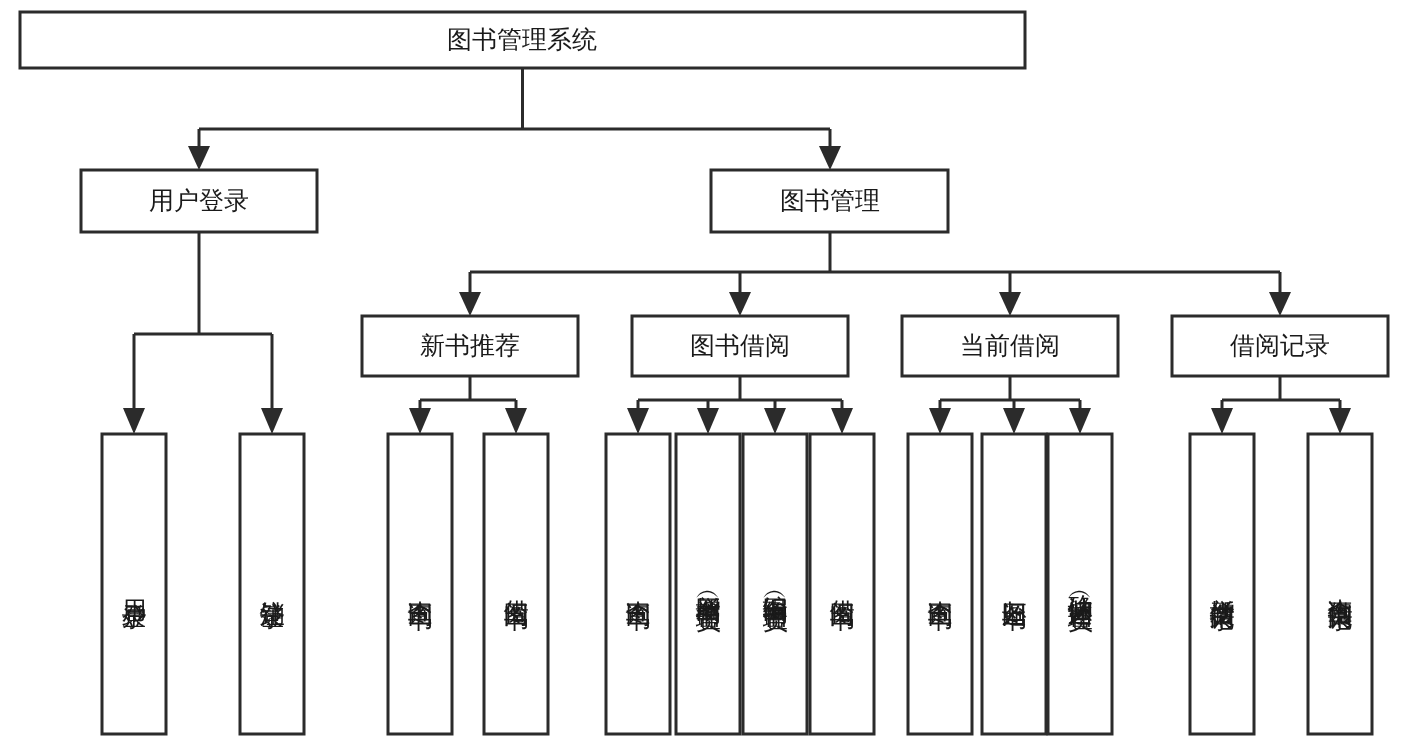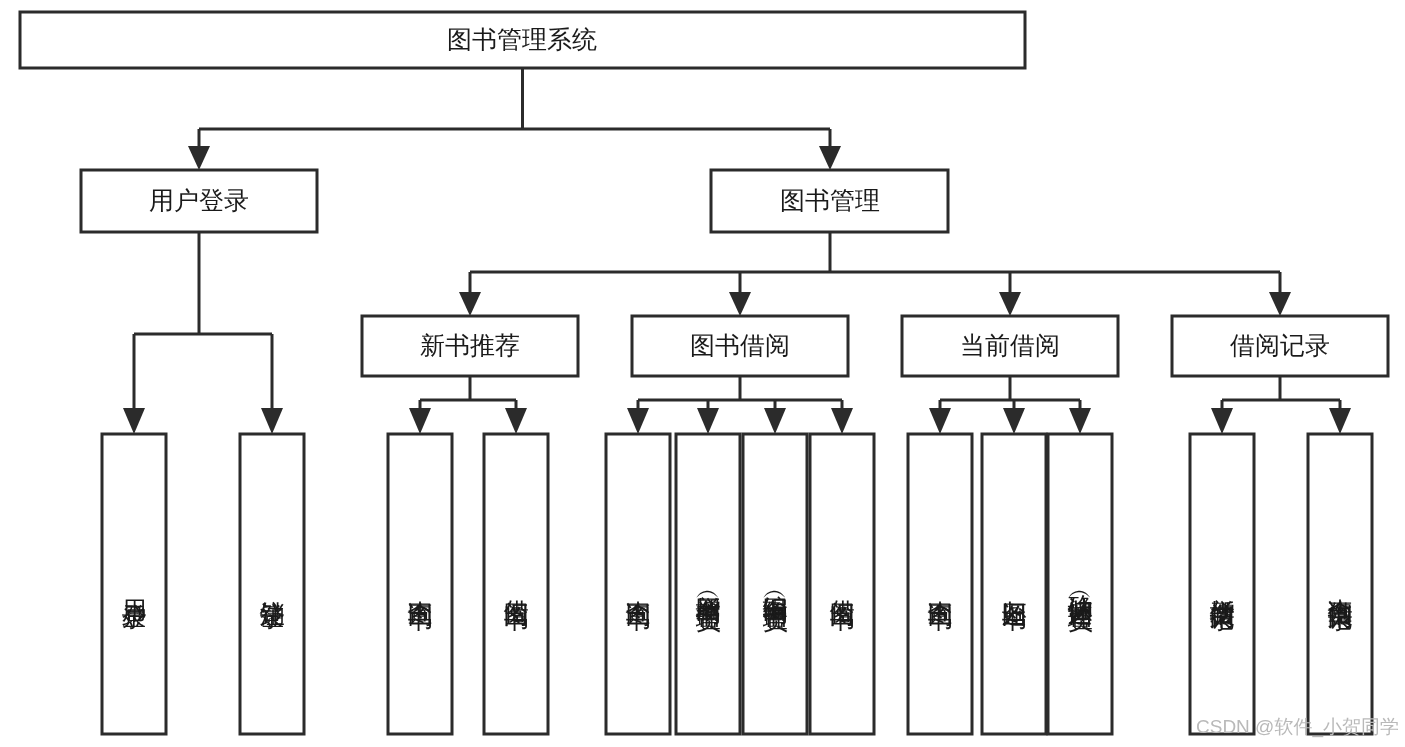--- a/index.html
+++ b/index.html
@@ -208,15 +208,14 @@
   <div class="node-label-v" style="left:743px; top:434px; width:64px; height:300px;">编辑图书（管理员）</div>
   <div class="node-label-v" style="left:810px; top:434px; width:64px; height:300px;">借阅图书</div>
 
   <div class="node-label-v" style="left:908px; top:434px; width:64px; height:300px;">查询图书</div>
   <div class="node-label-v" style="left:982px; top:434px; width:64px; height:300px;">归还图书</div>
   <div class="node-label-v" style="left:1048px; top:434px; width:64px; height:300px;">确认归还（管理员）</div>
 
   <div class="node-label-v" style="left:1190px; top:434px; width:64px; height:300px;">新增借阅记录</div>
   <div class="node-label-v" style="left:1308px; top:434px; width:64px; height:300px;">查询借阅记录</div>
 
-  <div class="watermark" style="left:1196px; top:714px;">CSDN @软件_小贺同学</div>
 
 </div>
 
 </body></html>

